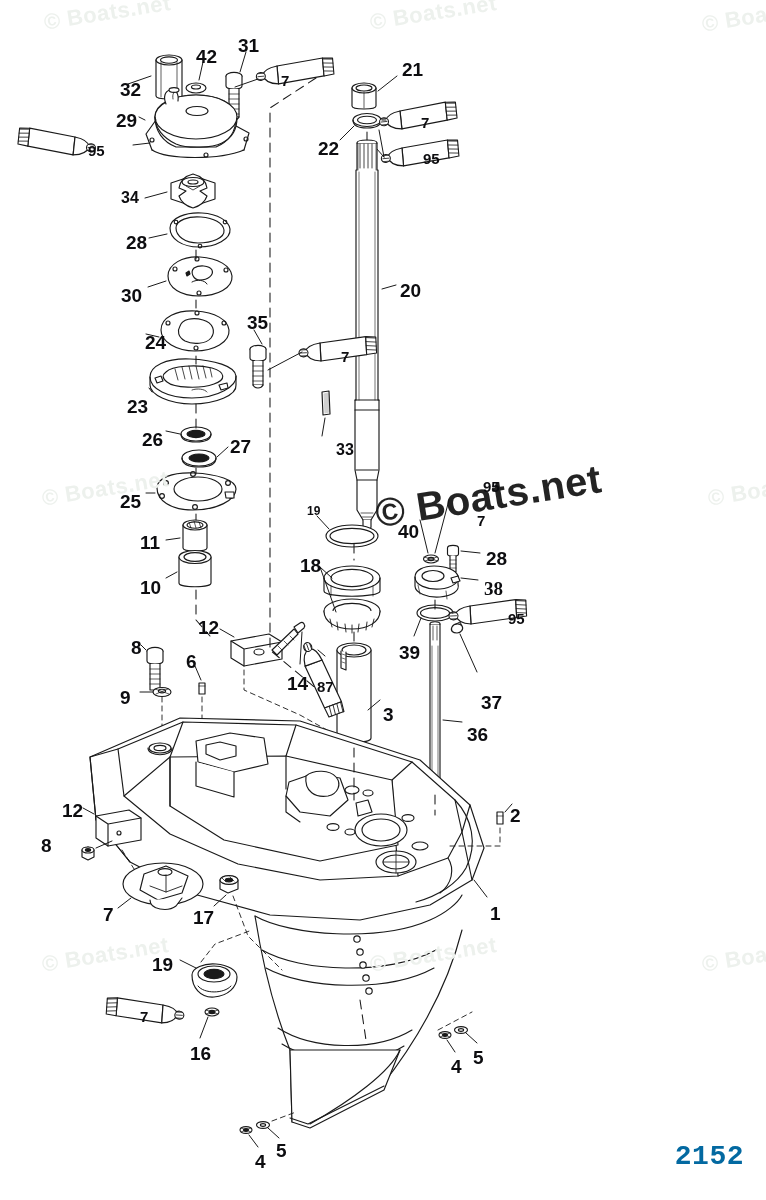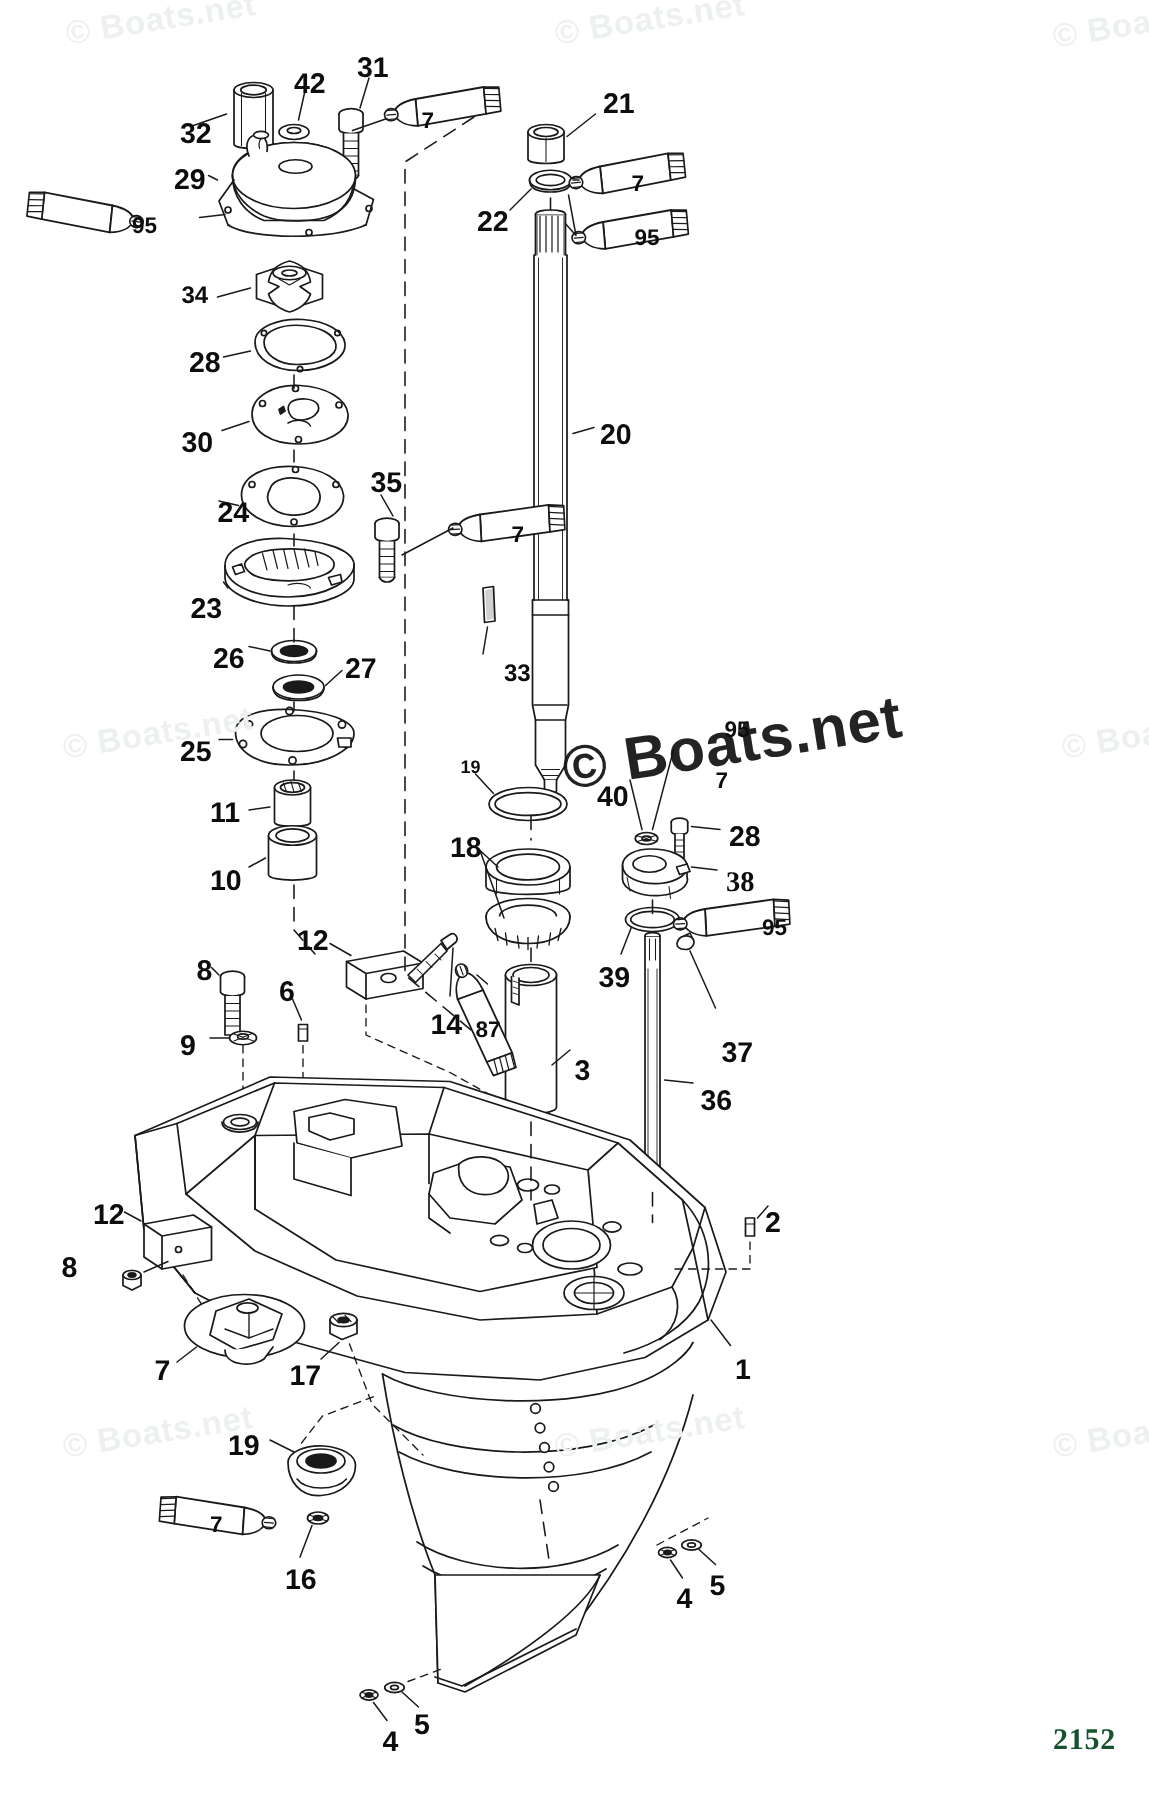--- a/index.html
+++ b/index.html
@@ -6,22 +6,22 @@
   html,body{margin:0;padding:0;background:#ffffff;}
   body{width:766px;height:1200px;position:relative;overflow:hidden;
        font-family:"Liberation Sans","DejaVu Sans",sans-serif;background:#fff;}
   #stage{position:absolute;left:0;top:0;width:766px;height:1200px;background:#fff;}
   #art{position:absolute;left:0;top:0;width:766px;height:1200px;}
   .wm{position:absolute;white-space:nowrap;font-family:"Liberation Sans","DejaVu Sans",sans-serif;
       font-weight:700;color:#eef2ee;transform:rotate(-9deg);transform-origin:left top;
       pointer-events:none;user-select:none;letter-spacing:.5px;}
   .wm.faint{color:#edf1ed;}
   .wm.center{color:#111;font-size:40px;opacity:.92;}
-  #diagnum{position:absolute;right:22px;bottom:28px;font-size:20px;font-weight:700;color:#14532d;
-           font-family:Liberation Serif, serif;letter-spacing:.5px;}
+  #diagnum{position:absolute;right:22px;bottom:28px;font-size:28px;font-weight:700;color:#0369a1;
+           font-family:Liberation Mono, monospace;letter-spacing:.5px;}
   .callout{position:absolute;font-weight:700;color:#0d0d10;
            font-family:"Liberation Sans","DejaVu Sans",sans-serif;line-height:1;}
 </style>
 </head>
 <body>
 
 <div id="stage">
 
   <svg id="art" viewBox="0 0 766 1200">
     <defs>

